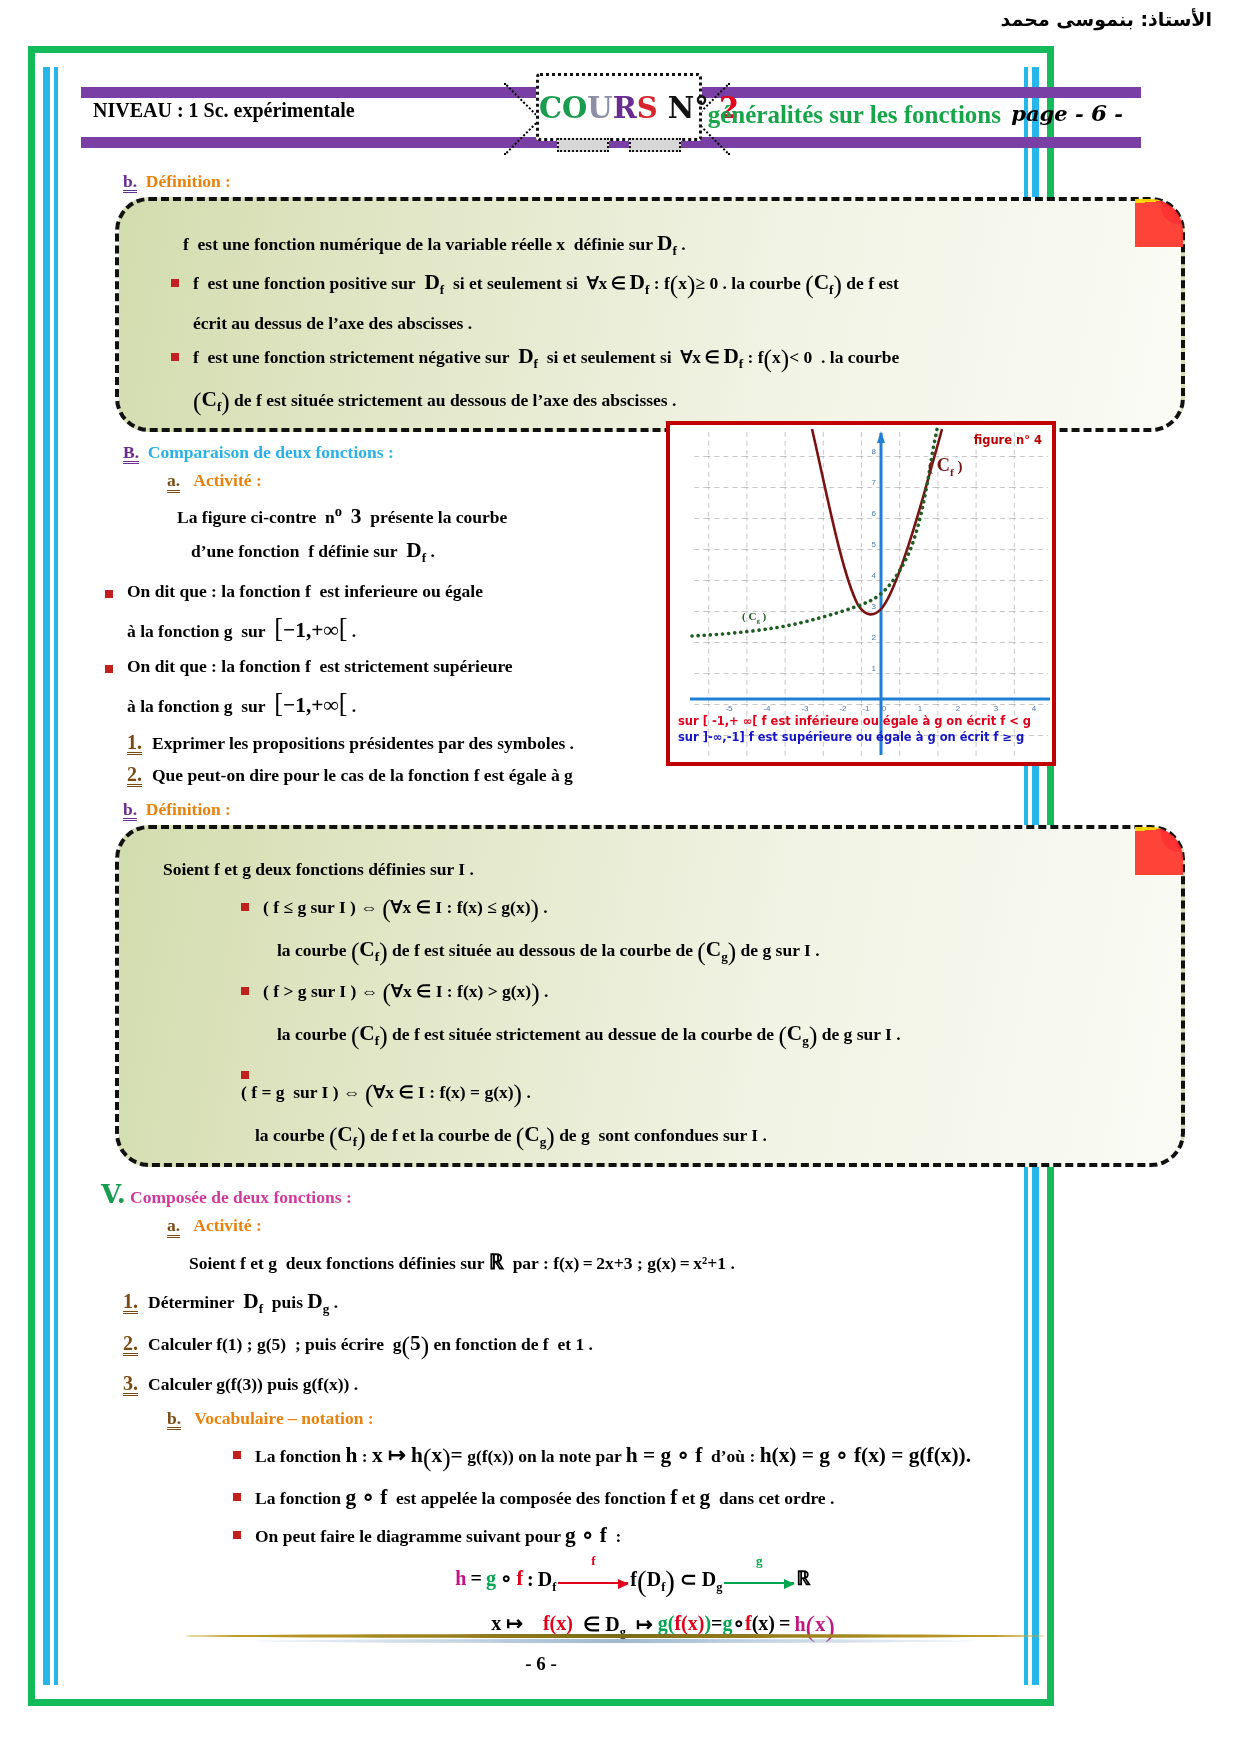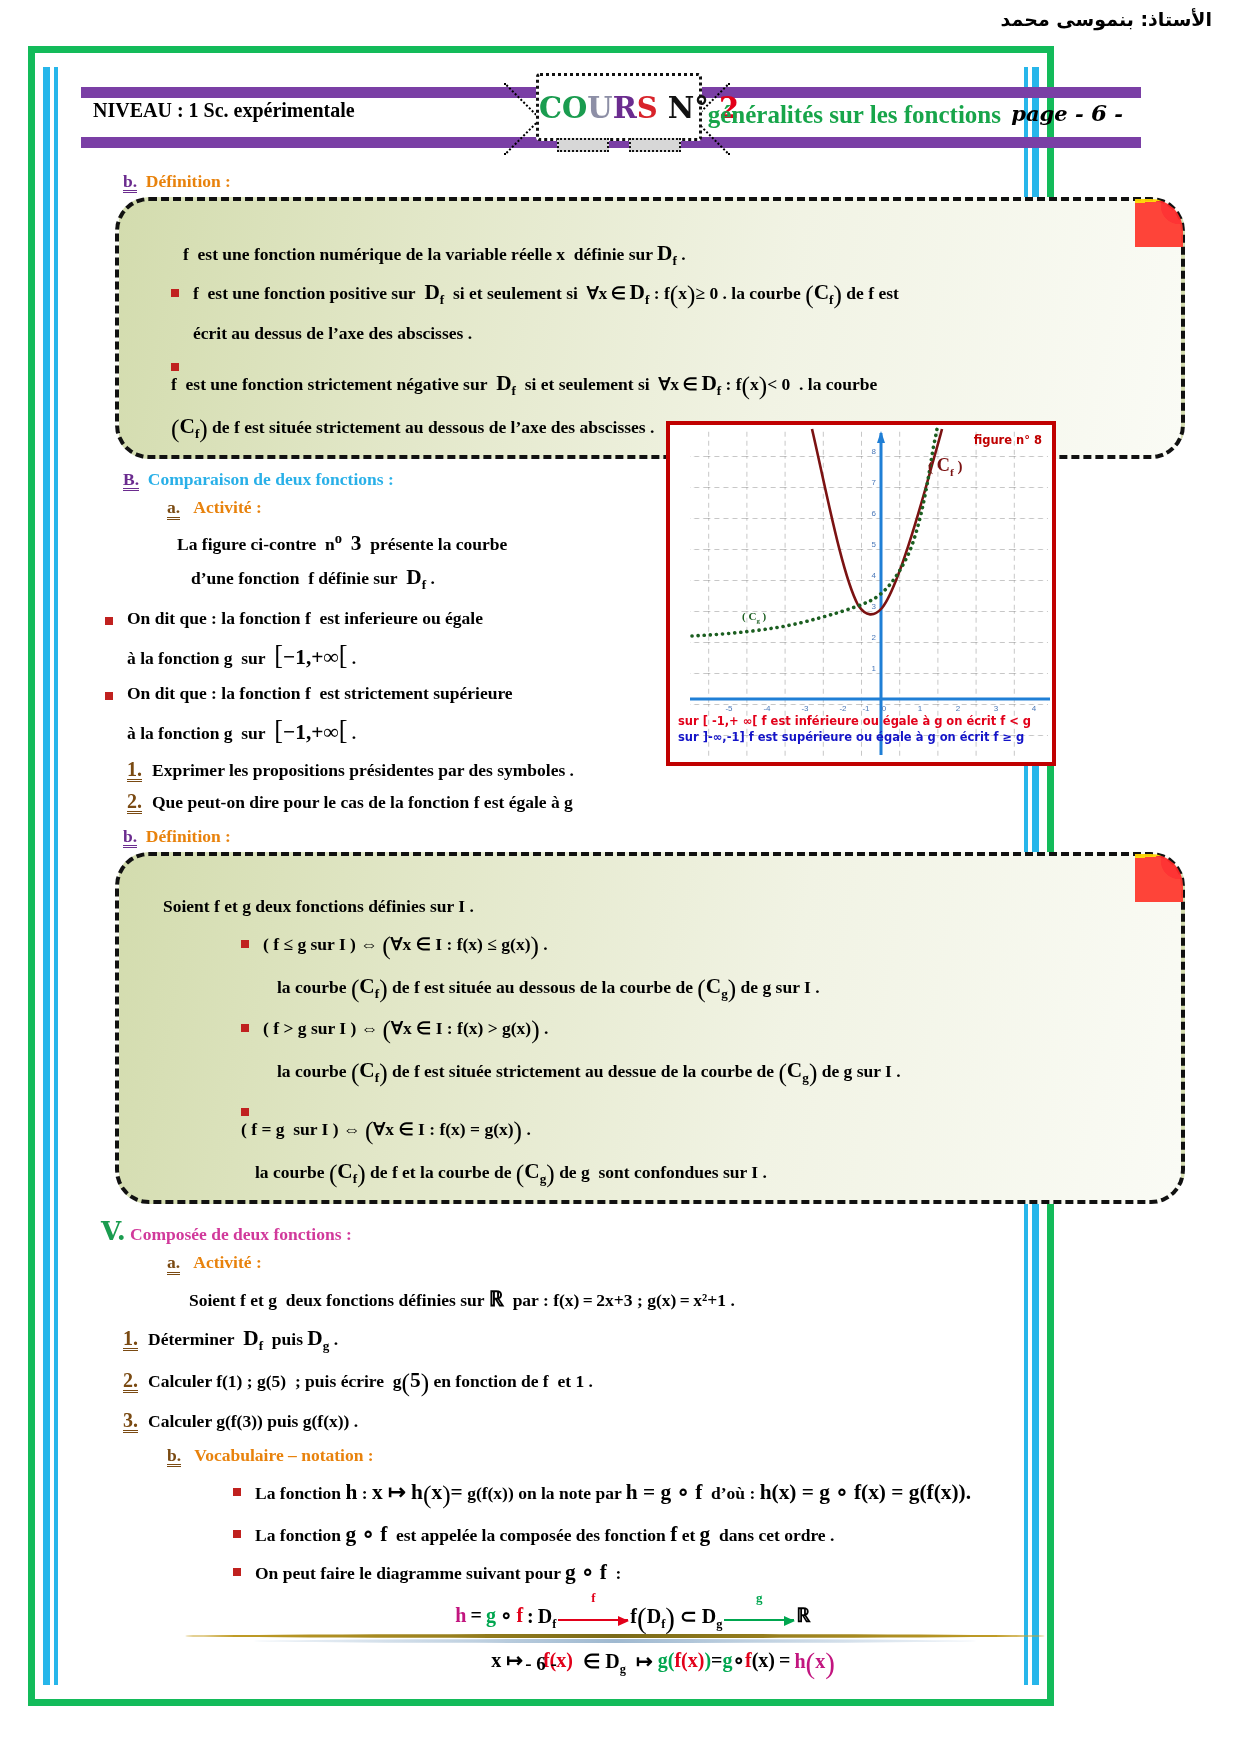--- a/index.html
+++ b/index.html
@@ -133,21 +133,21 @@
   .head-row{ margin:6px 0 2px 0; }
   .indent1{ margin-left:42px; }
   .indent2{ margin-left:86px; }
 
   
   .defbox{
     position:relative;
     border:4px dashed #111;
     border-radius:34px;
     background:linear-gradient(100deg,#d3dcae 0%,#e2e7c8 28%,#f1f3e4 62%,#fafbf5 100%);
-    padding:30px 26px 12px 34px;
+    padding:20px 26px 12px 34px;
     margin:4px 0 6px 26px;
   }
   .corner-deco{
     position:absolute; right:-2px; top:-2px;
     width:48px; height:48px;
     border-radius:0 32px 0 0;
     background:
       radial-gradient(circle at 92% 14%, #ff2a2a 0 30%, rgba(255,42,42,0) 31%),
       conic-gradient(from 200deg at 100% 0%, #ff3b30 0 18%, #ffd500 18% 36%, #2aa84a 36% 54%, #1e7bd6 54% 72%, #ff3b30 72% 100%);
       opacity:.95;
@@ -293,21 +293,21 @@
       <p style="margin-left:30px;">
         f&nbsp; est une fonction numérique de la variable réelle <span class="mi">x</span>&nbsp; définie sur <span class="big">D<sub>f</sub></span> .
       </p>
       <div class="bullet-row" style="margin-left:18px;">
         <div class="sq"></div>
         <div class="txt">
           f&nbsp; est une fonction positive sur&nbsp; <span class="big">D<sub>f</sub></span>&nbsp; si et seulement si&nbsp; ∀x ∈ <span class="big">D<sub>f</sub></span> : f<span class="paren">(</span>x<span class="paren">)</span>≥ 0 . la courbe <span class="paren">(</span><span class="big">C<sub>f</sub></span><span class="paren">)</span> de f est
           <div style="margin-top:14px;">écrit au dessus de l’axe des abscisses .</div>
         </div>
       </div>
-      <div class="bullet-row" style="margin-left:18px;margin-top:10px;flex-direction:column;">
+      <div class="bullet-row" style="margin-left:18px;margin-top:10px;">
         <div class="sq"></div>
         <div class="txt">
           f&nbsp; est une fonction strictement négative sur&nbsp; <span class="big">D<sub>f</sub></span>&nbsp; si et seulement si&nbsp; ∀x ∈ <span class="big">D<sub>f</sub></span> : f<span class="paren">(</span>x<span class="paren">)</span>&lt; 0&nbsp; . la courbe
           <div style="margin-top:14px;"><span class="paren">(</span><span class="big">C<sub>f</sub></span><span class="paren">)</span> de f est située strictement au dessous de l’axe des abscisses .</div>
         </div>
       </div>
     </div>
 
     <div class="head-row indent1" style="margin-top:10px;">
       <span class="h-label">B.</span>
@@ -475,21 +475,21 @@
         <text x="206" y="122">5</text>
           <text x="206" y="91">6</text>
         <text x="206" y="60">7</text>
           <text x="206" y="29">8</text>
       </g>
 
       <path d="M 142,4 C 155,60 172,150 188,180 C 196,192 204,192 212,183 C 224,168 243,110 262,40 C 266,26 270,12 272,4" fill="none" stroke="#7b1212" stroke-width="2.6"></path>
 
       <path d="M 22,211 C 60,209 100,205 130,198 C 158,191 182,184 200,176 C 214,169 226,155 238,130 C 248,108 256,70 262,30 C 264,18 266,10 267,4" fill="none" stroke="#1b5e20" stroke-width="3.6" stroke-linecap="round" stroke-dasharray="0.1,6"></path>
     </svg>
-    <div class="fig-num">figure n° 8</div>
+    <div class="fig-num">figure n° 4</div>
     <div class="lbl-cf">( <span class="big">C<sub>f</sub></span> )</div>
     <div class="lbl-cg">( <span>C<sub>g</sub></span> )</div>
     <div class="fig-caption-red">sur [ -1,+ ∞[ f est inférieure ou égale à g on écrit f &lt; g</div>
     <div class="fig-caption-blue">sur ]-∞,-1] f est supérieure ou égale à g on écrit f ≥ g</div>
   </div>
 
   <div class="footer-rule"></div>
   <div class="page-number">- 6 -</div>
 </div>
 

